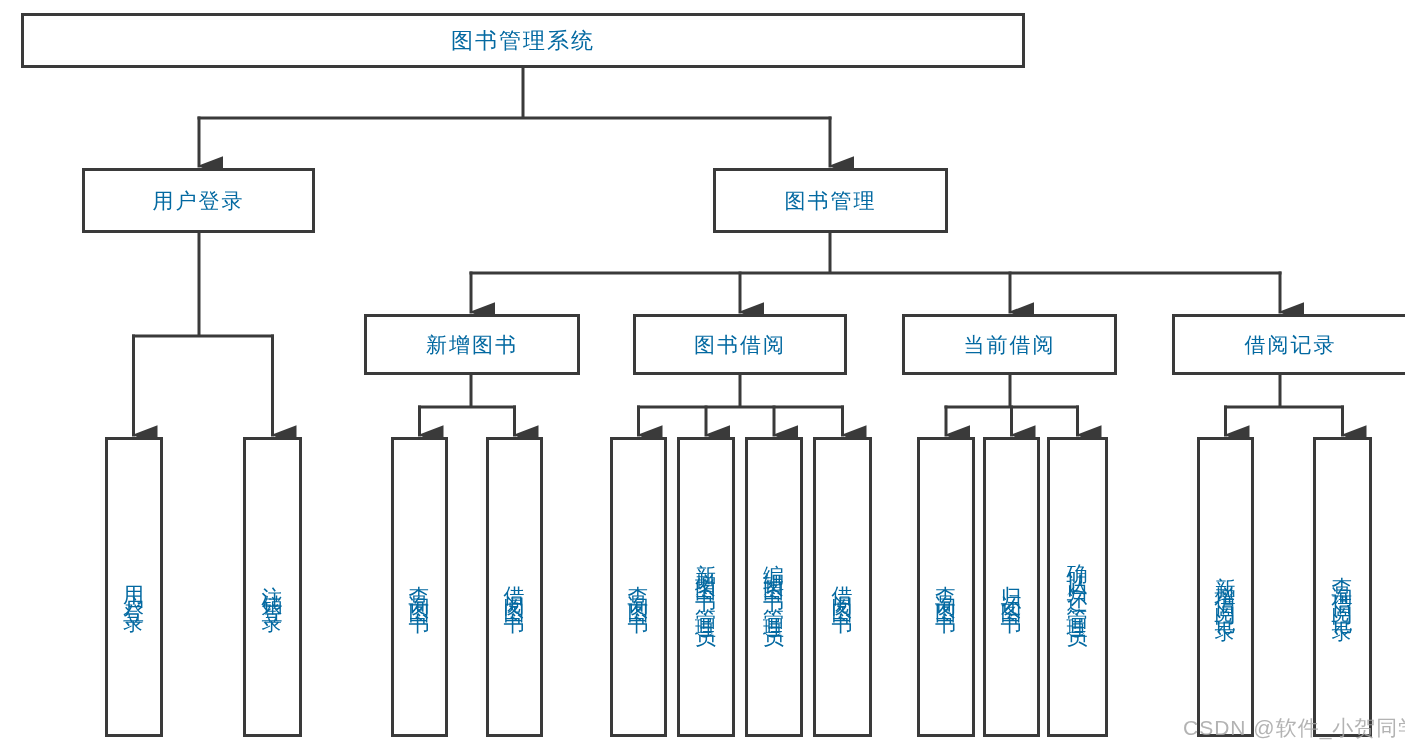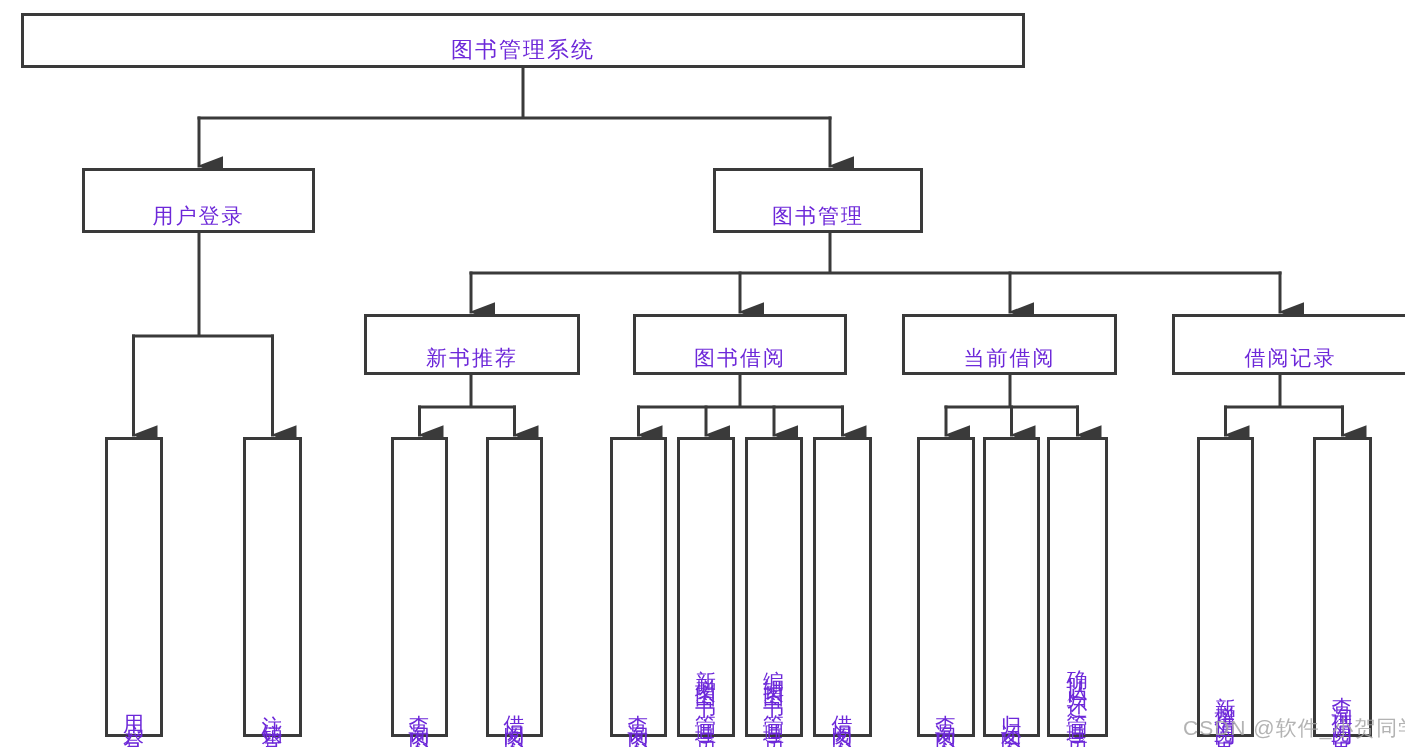--- a/index.html
+++ b/index.html
@@ -10,23 +10,23 @@
     font-family:"Liberation Sans","DejaVu Sans",sans-serif;
     overflow:hidden;
   }
   #wires{position:absolute;left:0;top:0;z-index:0;}
   .box{
     position:absolute;
     box-sizing:border-box;
     background:#ffffff;
     border:3px solid #3a3a3a;
     display:flex;
-    align-items:flex-end;
+    align-items:center;
     justify-content:center;
-    color:#6d28d9;
+    color:#0369a1;
     z-index:1;
     font-size:21px;
     letter-spacing:2px;
   }
   .box.root{font-size:22px;}
   .box.v .lbl{
     writing-mode:vertical-rl;
     text-orientation:mixed;
     letter-spacing:9px;
     line-height:1;
@@ -87,26 +87,26 @@
     </g>
   </svg>
 
   <div class="box root" style="left:21px;top:13px;width:1004px;height:55px">
     <span class="lbl">图书管理系统</span>
   </div>
 
   <div class="box" style="left:82px;top:168px;width:233px;height:65px">
     <span class="lbl">用户登录</span>
   </div>
-  <div class="box" style="left:713px;top:168px;width:210px;height:65px">
+  <div class="box" style="left:713px;top:168px;width:235px;height:65px">
     <span class="lbl">图书管理</span>
   </div>
 
   <div class="box" style="left:364px;top:314px;width:216px;height:61px">
-    <span class="lbl">新书推荐</span>
+    <span class="lbl">新增图书</span>
   </div>
   <div class="box" style="left:902px;top:314px;width:215px;height:61px">
     <span class="lbl">当前借阅</span>
   </div>
   <div class="box" style="left:633px;top:314px;width:214px;height:61px">
     <span class="lbl">图书借阅</span>
   </div>
   <div class="box" style="left:1172px;top:314px;width:237px;height:61px">
     <span class="lbl">借阅记录</span>
   </div>

